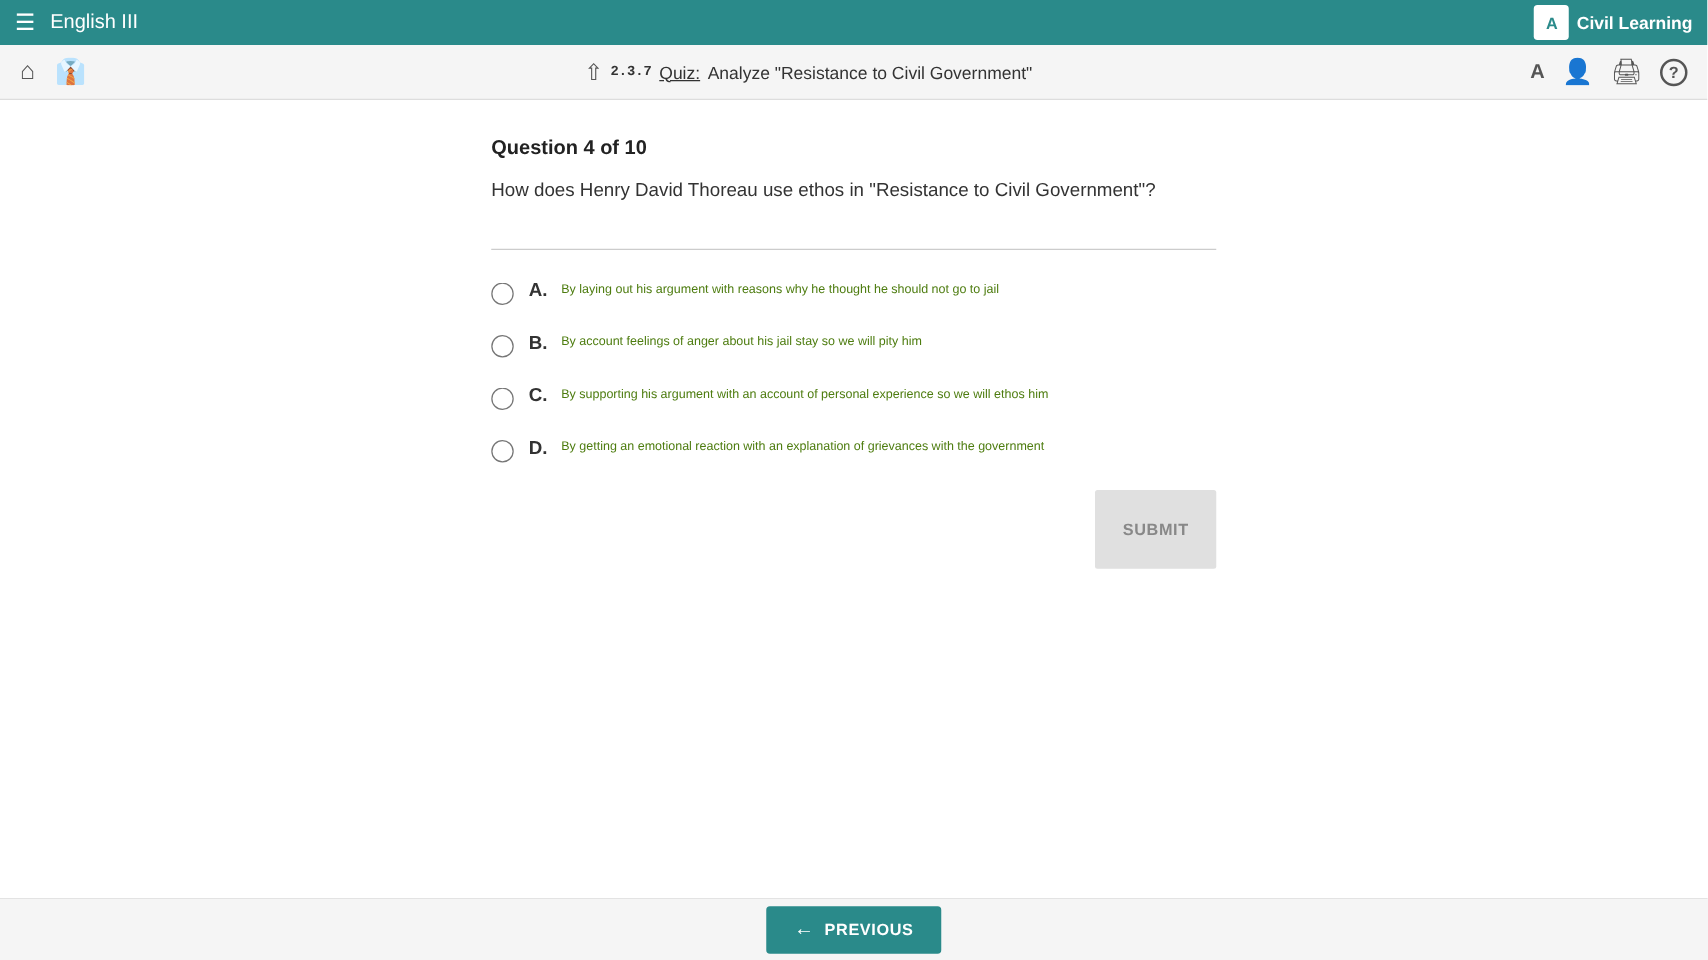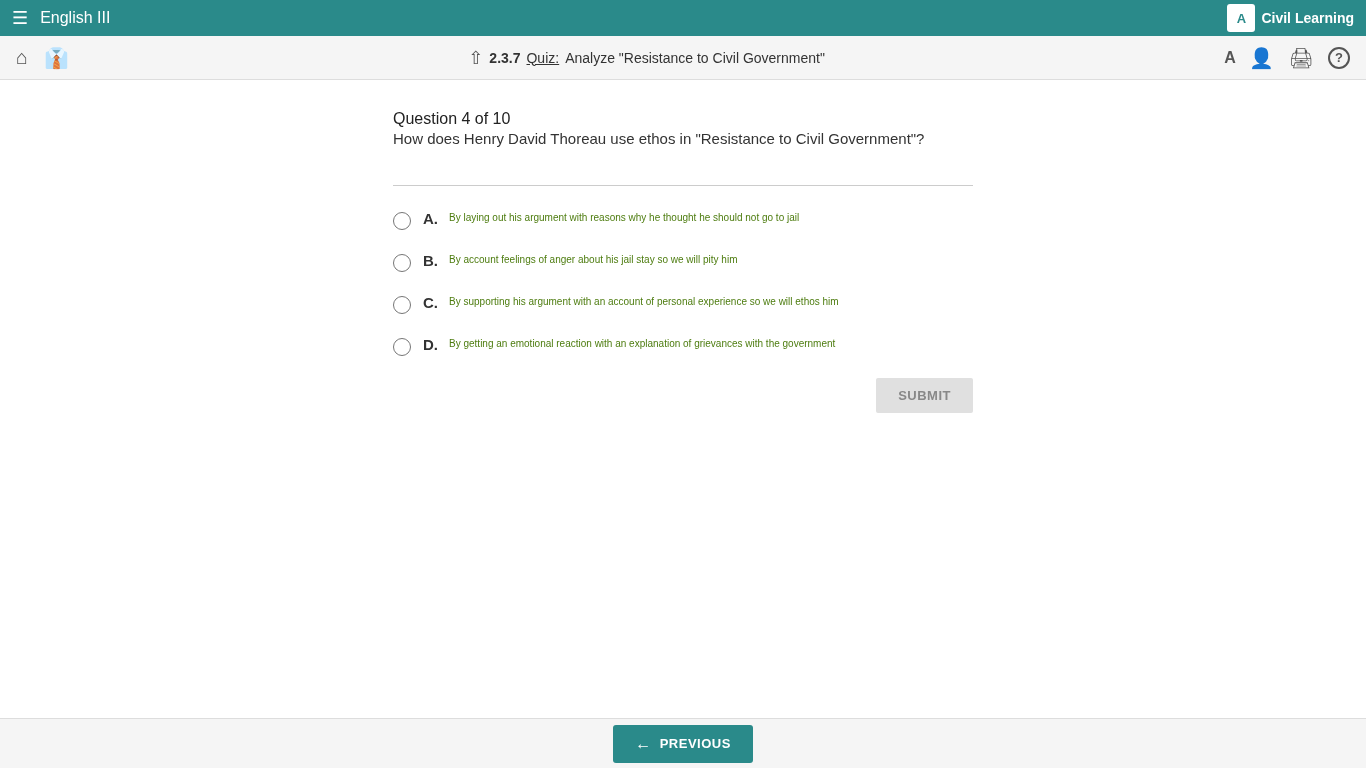--- a/index.html
+++ b/index.html
@@ -34,21 +34,21 @@
       height: 44px;
       display: flex;
       align-items: center;
       padding: 0 16px;
       justify-content: space-between;
     }
     #secondary-nav-left { display: flex; align-items: center; gap: 16px; }
     .nav-icon { color: #555; font-size: 20px; cursor: pointer; }
     #breadcrumb-area { display: flex; align-items: center; gap: 6px; flex: 1; justify-content: center; }
     #upload-icon { color: #555; font-size: 18px; }
-    #quiz-ref { font-size: 14px; color: #333; font-weight: 600; }
+    #quiz-ref { font-size: 11px; color: #333; font-weight: 600; font-family: Liberation Mono, monospace; }
     #quiz-label { font-size: 14px; color: #333; text-decoration: underline; }
     #quiz-title { font-size: 14px; color: #333; }
     #secondary-nav-right { display: flex; align-items: center; gap: 14px; }
     .tool-icon { color: #555; font-size: 20px; cursor: pointer; }
 
     
     #main-content {
       padding: 30px 0 0 0;
       display: flex;
       flex-direction: column;
@@ -56,22 +56,23 @@
       height: calc(768px - 36px - 44px - 50px);
       overflow-y: auto;
     }
 
     #question-container {
       width: 580px;
     }
 
     #question-header {
       font-size: 16px;
-      font-weight: normal;
+      font-weight: bold;
       color: #222;
+      margin-bottom: 14px;
     }
 
     #question-text {
       font-size: 15px;
       color: #333;
       line-height: 1.5;
       margin-bottom: 34px;
     }
 
     #divider {
@@ -111,21 +112,21 @@
     #submit-area {
       display: flex;
       justify-content: flex-end;
       margin-top: 10px;
     }
 
     #submit-button {
       background: #e0e0e0;
       color: #888;
       border: none;
-      padding: 10px 22px;
+      padding: 24px 22px;
       font-size: 13px;
       font-weight: 600;
       letter-spacing: 0.5px;
       cursor: pointer;
       border-radius: 2px;
       text-transform: uppercase;
     }
 
     
     #bottom-bar {

